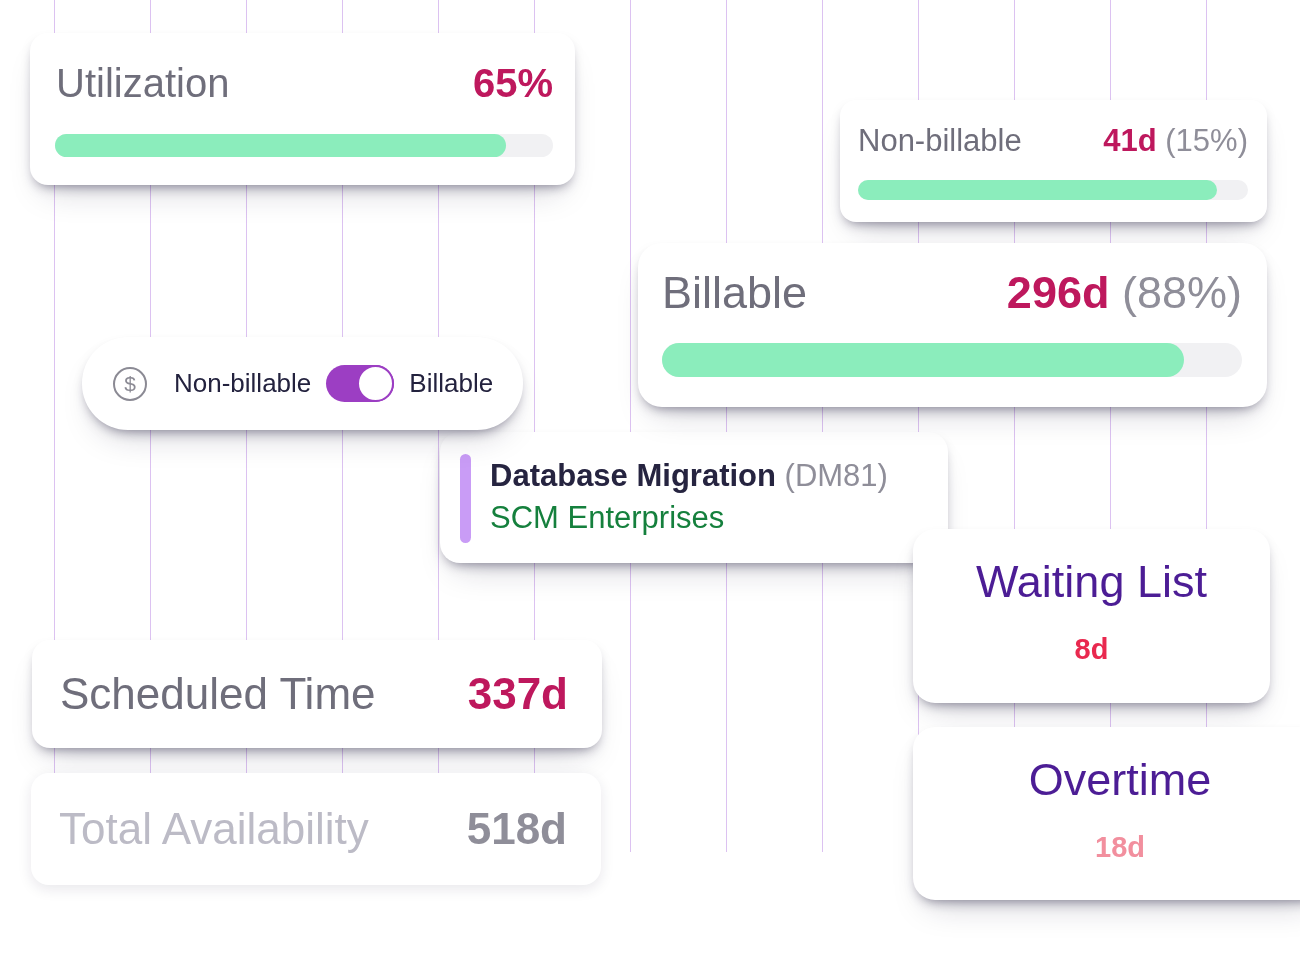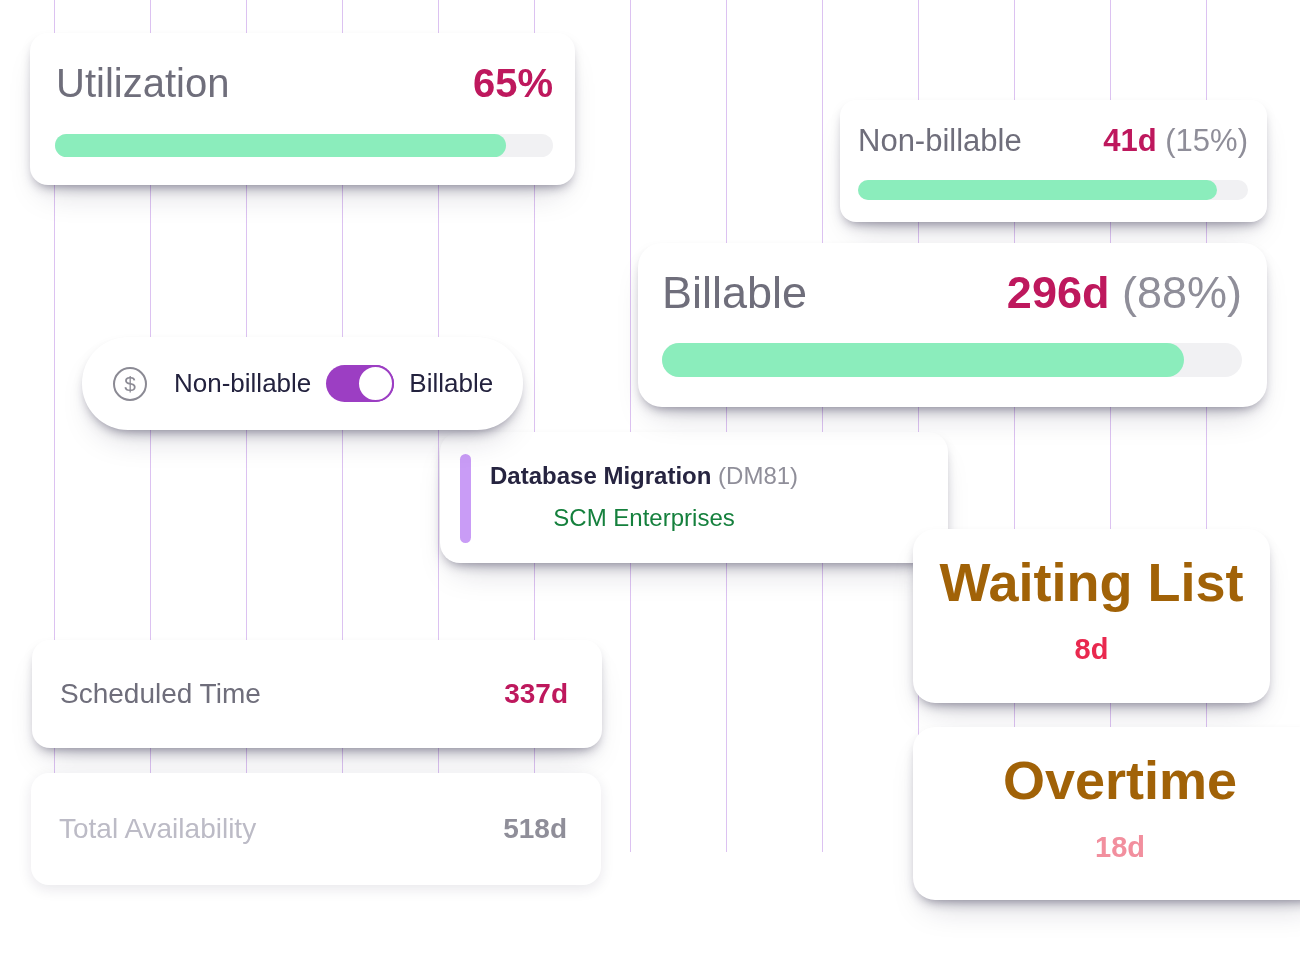--- a/index.html
+++ b/index.html
@@ -7,21 +7,21 @@
     position:relative;width:1300px;height:960px;background:#ffffff;overflow:hidden;
     font-family:"Liberation Sans", sans-serif;
   }
   
   .grid{
     position:absolute;left:0;top:0;width:100%;height:852px;
     background-image:linear-gradient(to right,#DCC2F1 0,#DCC2F1 1px,transparent 1px);
     background-size:96px 100%;background-position:54px 0;
   }
   .card{position:absolute;background:#ffffff;}
-  .shadow{box-shadow:0 6px 12px -5px rgba(28,24,56,.5),0 18px 34px -16px rgba(28,24,56,.25);text-align:center;}
+  .shadow{box-shadow:0 6px 12px -5px rgba(28,24,56,.5),0 18px 34px -16px rgba(28,24,56,.25);}
   .flat-shadow{box-shadow:0 4px 14px rgba(28,24,56,.10);}
 
   .stat-row{position:absolute;display:flex;justify-content:space-between;align-items:baseline;white-space:nowrap;}
   .lbl{color:#6F6E7B;}
   .val{color:#be185d;font-weight:bold;}
   .paren{color:#8F8E99;font-weight:normal;}
 
   .bar{position:absolute;background:#F1F1F3;}
   .fill{height:100%;background:#8BEDBC;border-radius:inherit;}
 
@@ -47,37 +47,37 @@
     display:flex;align-items:center;justify-content:center;font-size:21px;color:#8B8A94;
     box-sizing:border-box;margin-right:27px;flex-shrink:0;}
   .toggle-label{font-size:26px;color:#23223E;white-space:nowrap;}
   .switch{width:68px;height:37px;border-radius:19px;background:#9C3EC3;position:relative;margin:0 15px;flex-shrink:0;}
   .knob{position:absolute;right:0;top:0;width:37px;height:37px;border-radius:50%;background:#fff;
     border:2px solid #9C3EC3;box-sizing:border-box;}
 
   
   #project-card{left:440px;top:432px;width:508px;height:131px;border-radius:20px;z-index:1;}
   .accent-bar{position:absolute;left:20px;top:22px;width:11px;height:89px;border-radius:6px;background:#C99CF6;}
-  .project-text{position:absolute;left:50px;top:23px;font-size:24px;line-height:42px;white-space:nowrap;}
+  .project-text{position:absolute;left:50px;top:23px;font-size:31px;line-height:42px;white-space:nowrap;}
   .project-title{font-weight:bold;color:#262440;}
   .project-code{color:#8F8E99;font-weight:normal;}
   .project-client{color:#15803d;}
 
   
   .big-card{display:flex;flex-direction:column;align-items:center;justify-content:center;gap:18px;}
-  .big-label{font-size:54px;line-height:48px;color:#a16207;font-weight:bold;}
+  .big-label{font-size:45px;line-height:48px;color:#4c1d95;}
   .big-value{font-size:29px;line-height:50px;font-weight:bold;}
   #waiting-card{left:913px;top:529px;width:357px;height:174px;border-radius:22px;z-index:2;}
   #waiting-card .big-value{color:#E9294F;}
   #overtime-card{left:913px;top:727px;width:414px;height:173px;border-radius:22px;z-index:2;}
   #overtime-card .big-value{color:#F28F9E;}
 
   
   .wide-row{display:flex;align-items:center;justify-content:space-between;
-    padding:0 34px 0 28px;box-sizing:border-box;font-size:28px;white-space:nowrap;}
+    padding:0 34px 0 28px;box-sizing:border-box;font-size:44px;white-space:nowrap;}
   #scheduled-card{left:32px;top:640px;width:570px;height:108px;border-radius:18px;z-index:2;}
   #total-card{left:31px;top:773px;width:570px;height:112px;border-radius:18px;z-index:2;}
   #total-card .lbl{color:#BCBBC6;}
   #total-card .val{color:#8F8E99;}
 </style>
 </head>
 <body>
 
 <div id="canvas">
 

